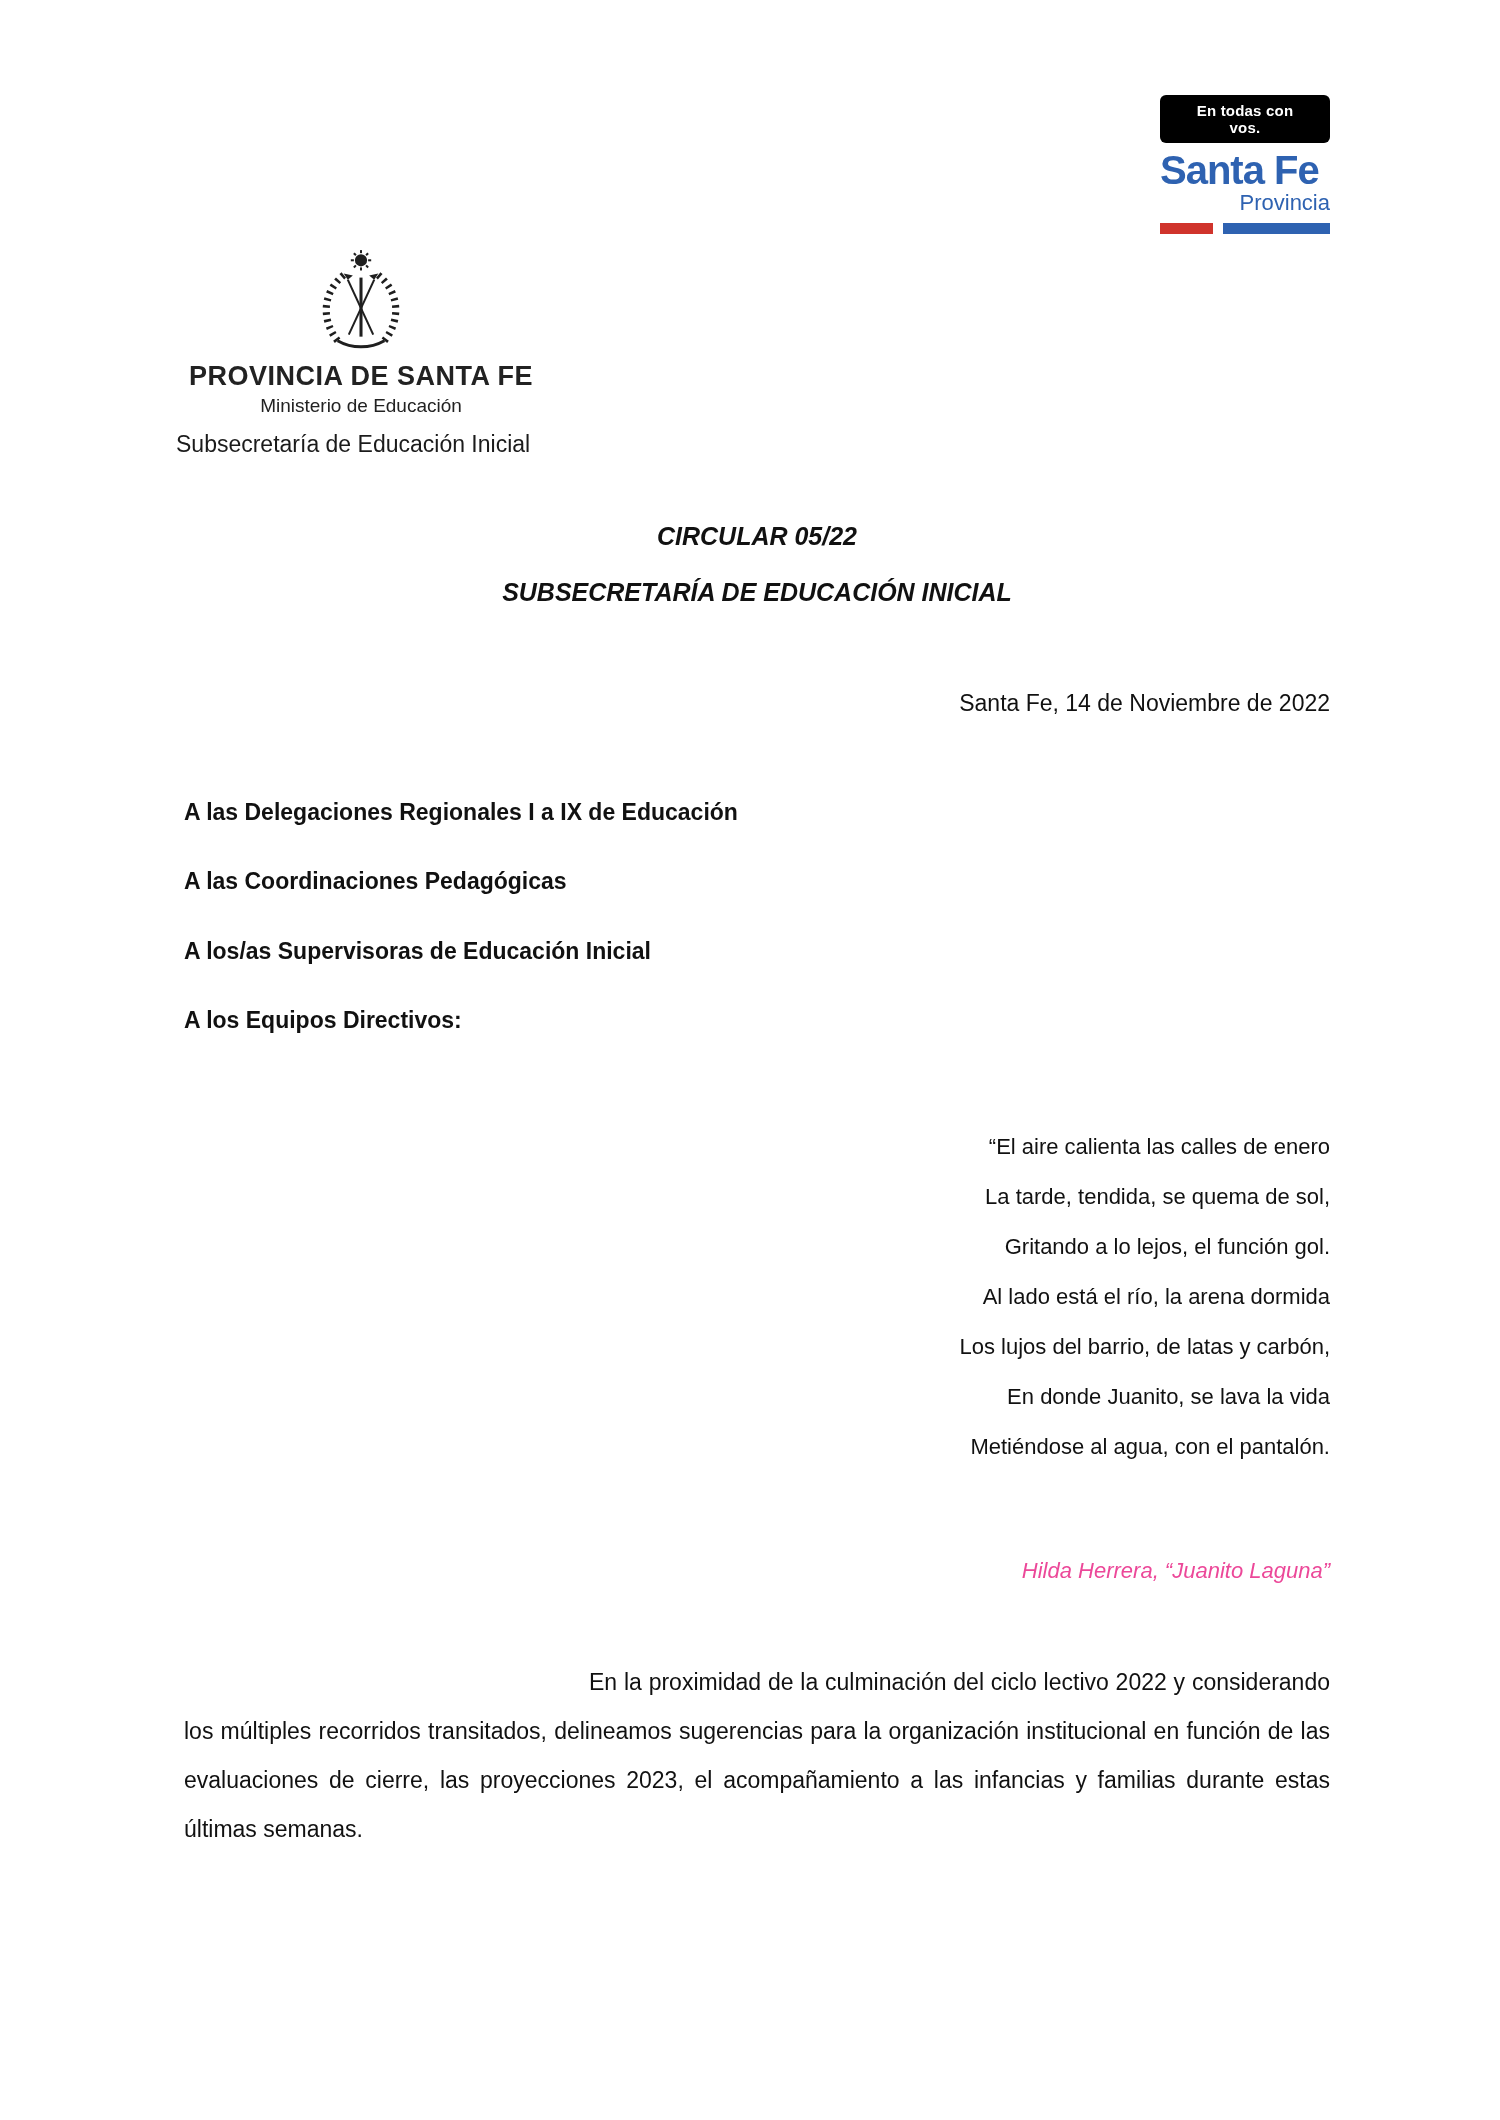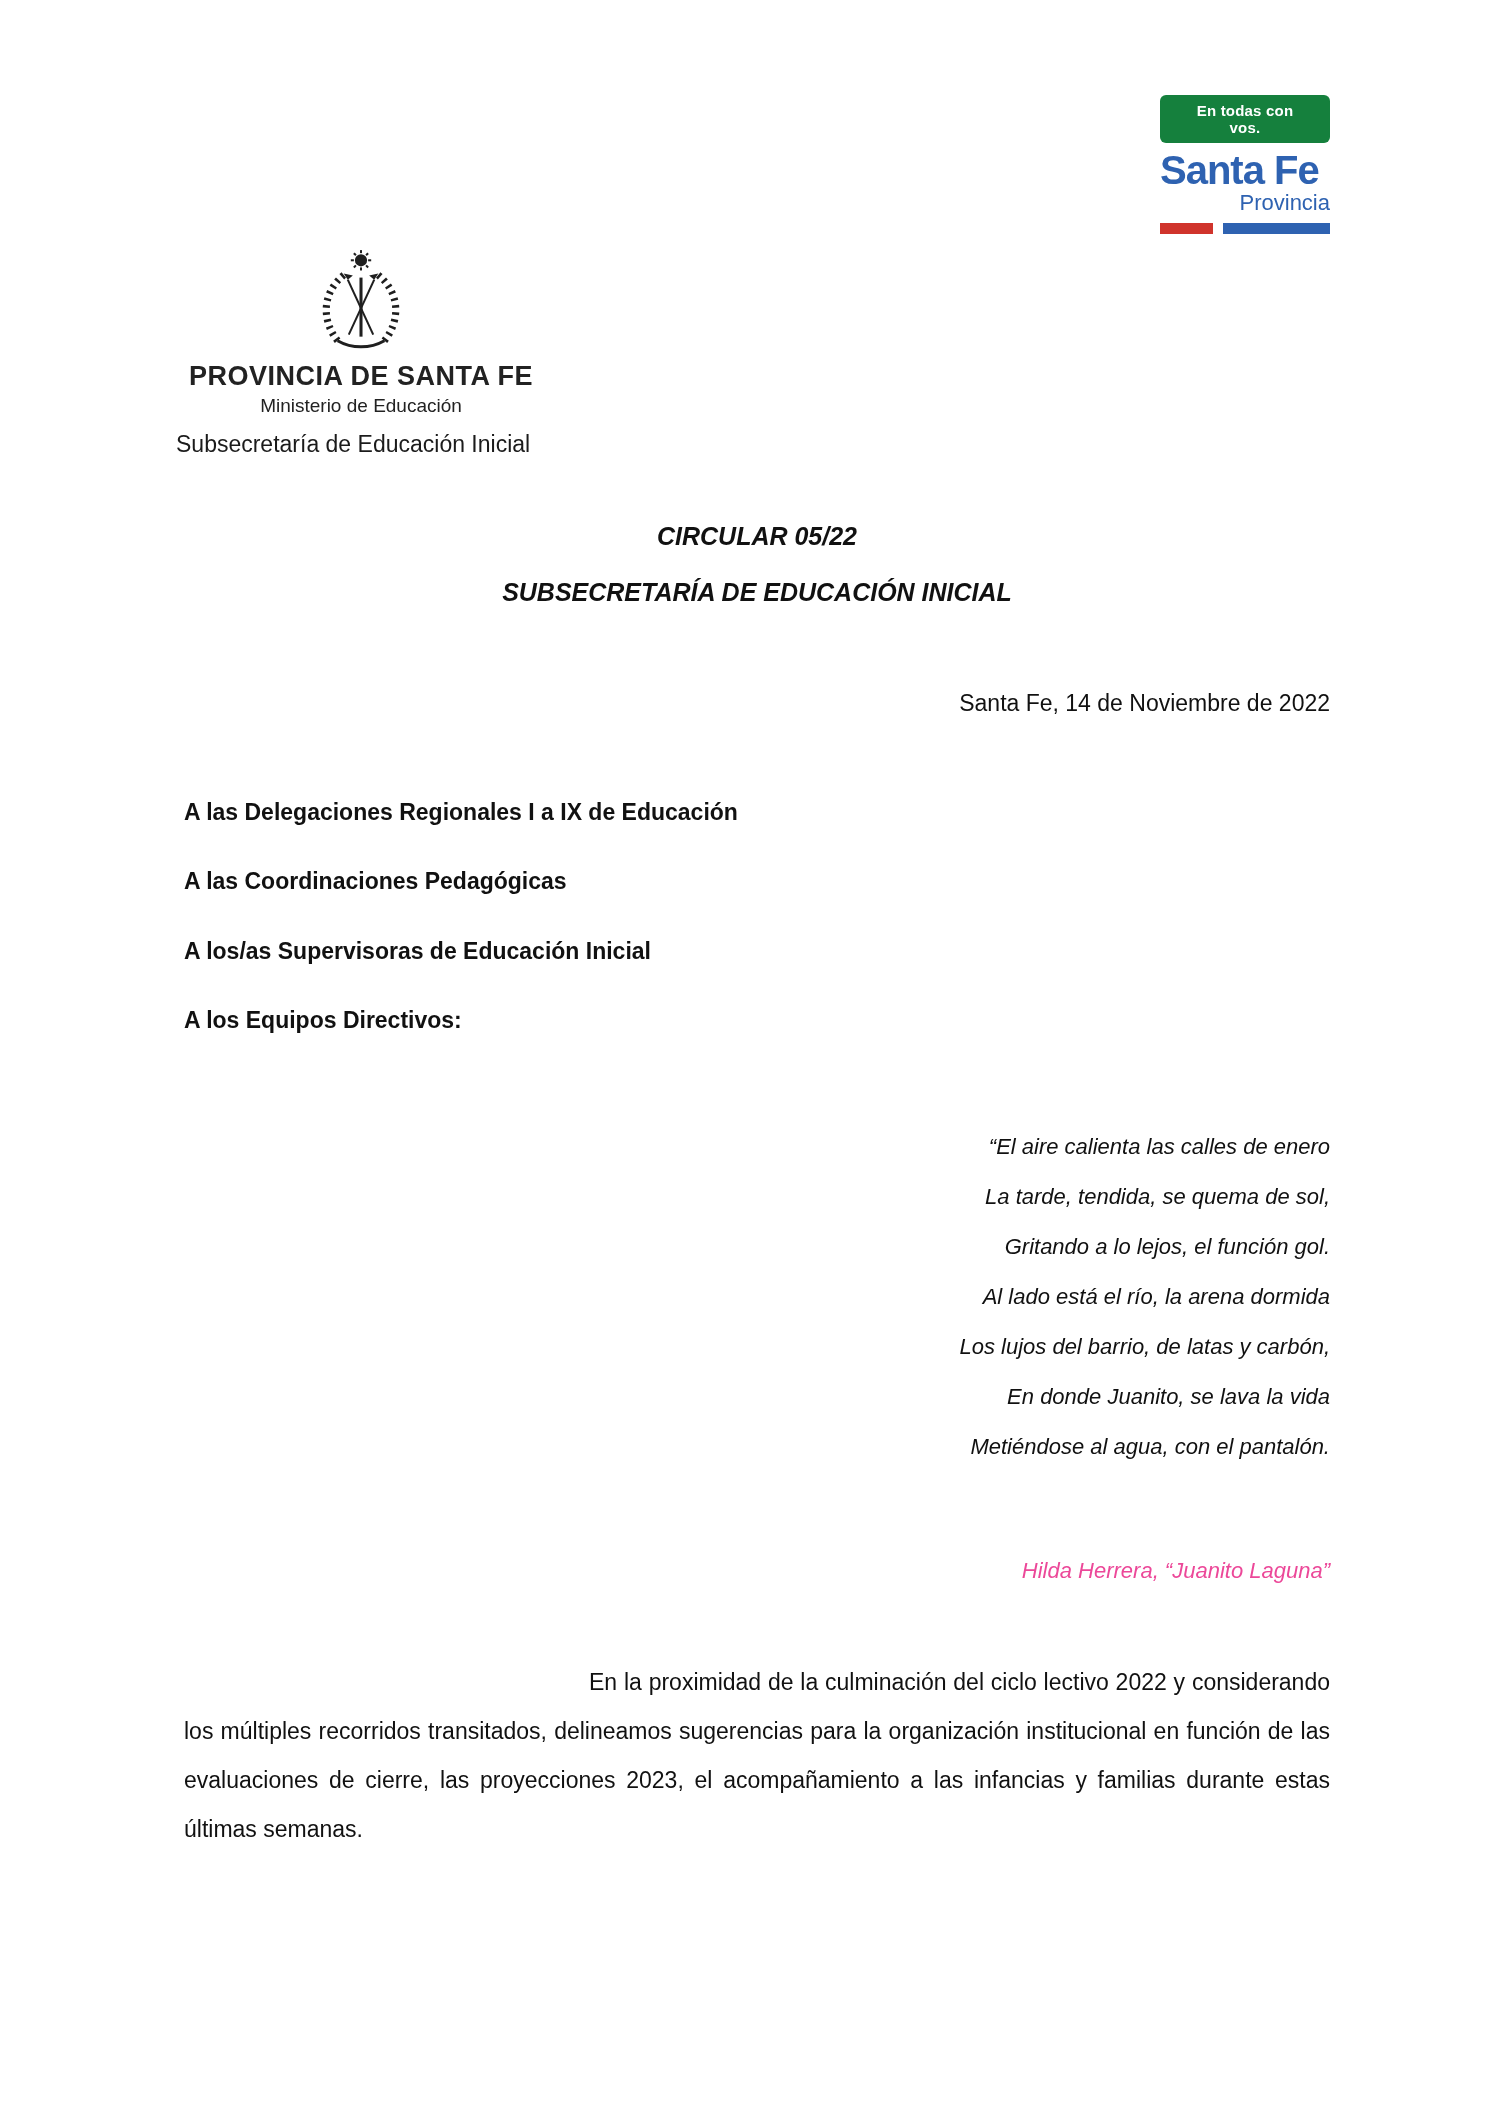--- a/index.html
+++ b/index.html
@@ -18,21 +18,21 @@
   }
 
   
   .sf-logo {
     position: absolute;
     top: 95px;
     right: 170px;
     width: 170px;
   }
   .sf-badge {
-    background: #15803d;
+    background: #000000;
     color: #ffffff;
     font-size: 15px;
     font-weight: bold;
     text-align: center;
     padding: 7px 20px;
     border-radius: 6px;
     letter-spacing: 0.2px;
   }
   .sf-brand {
     font-size: 40px;
@@ -128,21 +128,20 @@
     margin-bottom: 44px;
     line-height: 1.1;
   }
 
   
   .poem {
     position: absolute;
     top: 1122px;
     right: 170px;
     text-align: right;
-    font-style: italic;
     font-size: 22px;
     line-height: 50px;
     color: #111111;
   }
 
   .attribution {
     position: absolute;
     top: 1558px;
     right: 170px;
     font-style: italic;

